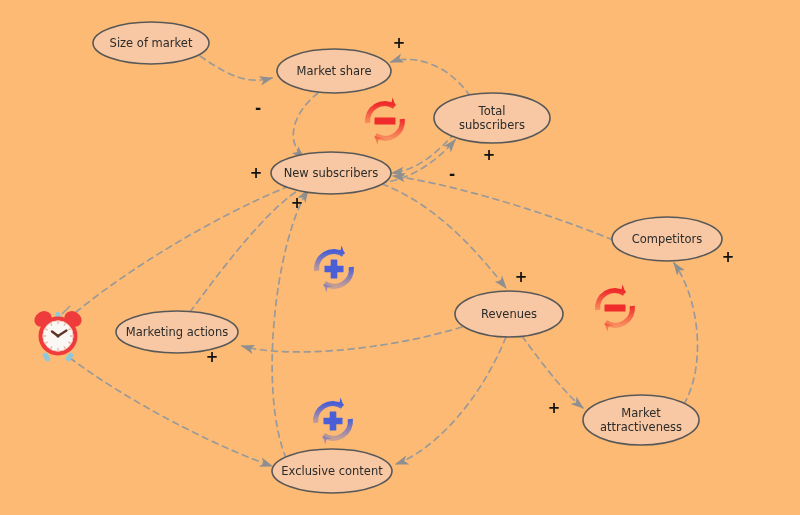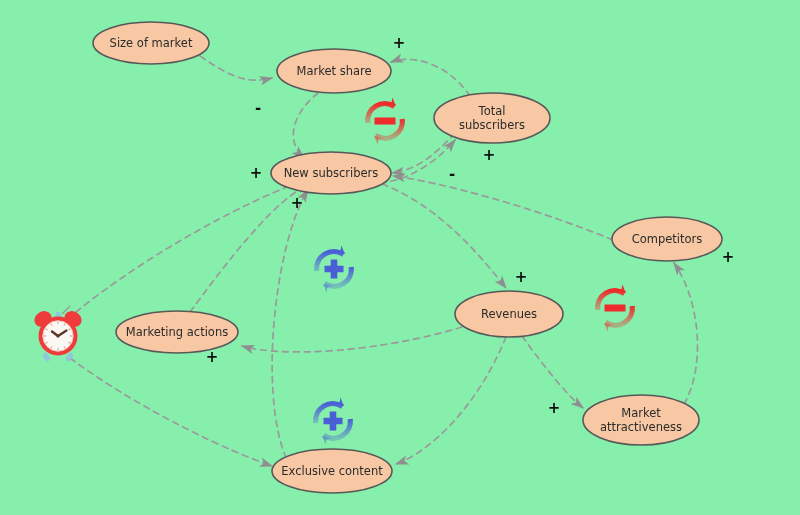--- a/index.html
+++ b/index.html
@@ -12,21 +12,21 @@
     width: 800px;
     height: 515px;
     font-family: "DejaVu Sans", sans-serif;
     overflow: hidden;
     position: relative;
   }
   #canvas-root {
     position: relative;
     width: 800px;
     height: 515px;
-    background: #86efac;
+    background: #fdba74;
     text-decoration: underline;
   }
   #diagram-svg {
     position: absolute;
     left: 0;
     top: 0;
     width: 800px;
     height: 515px;
     display: block;
   }

